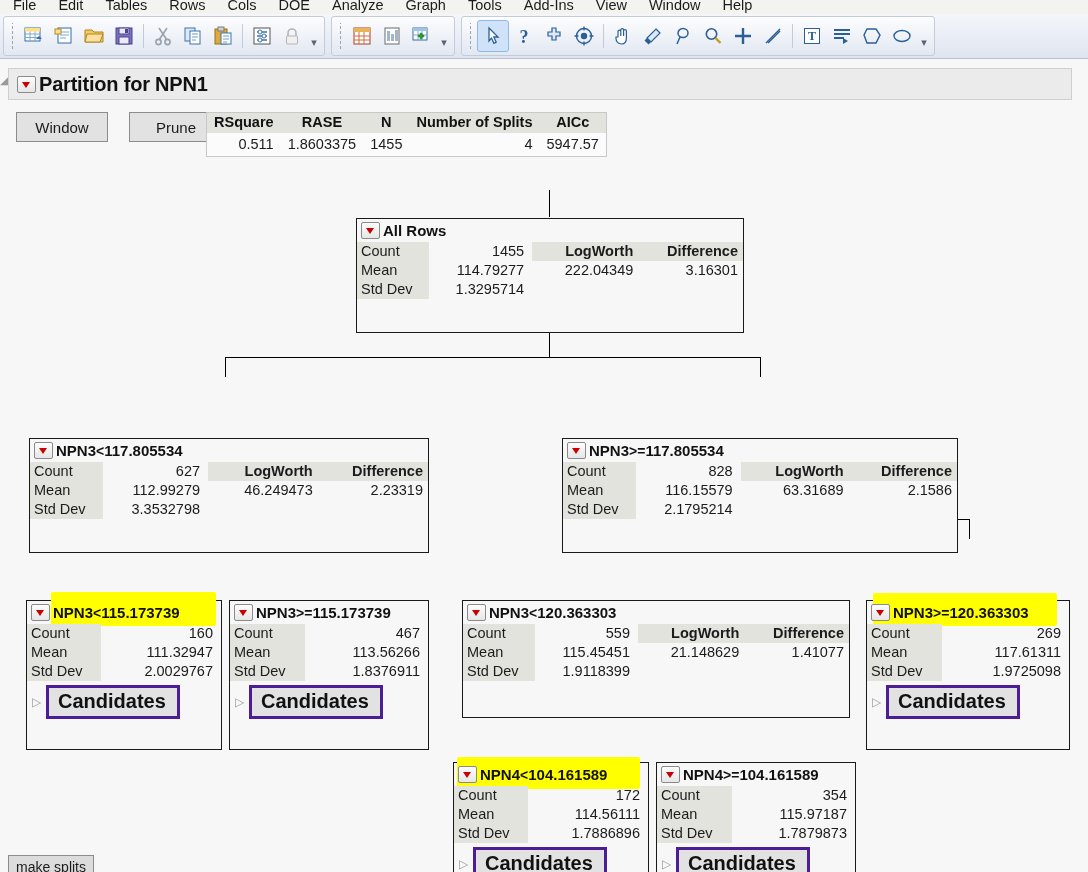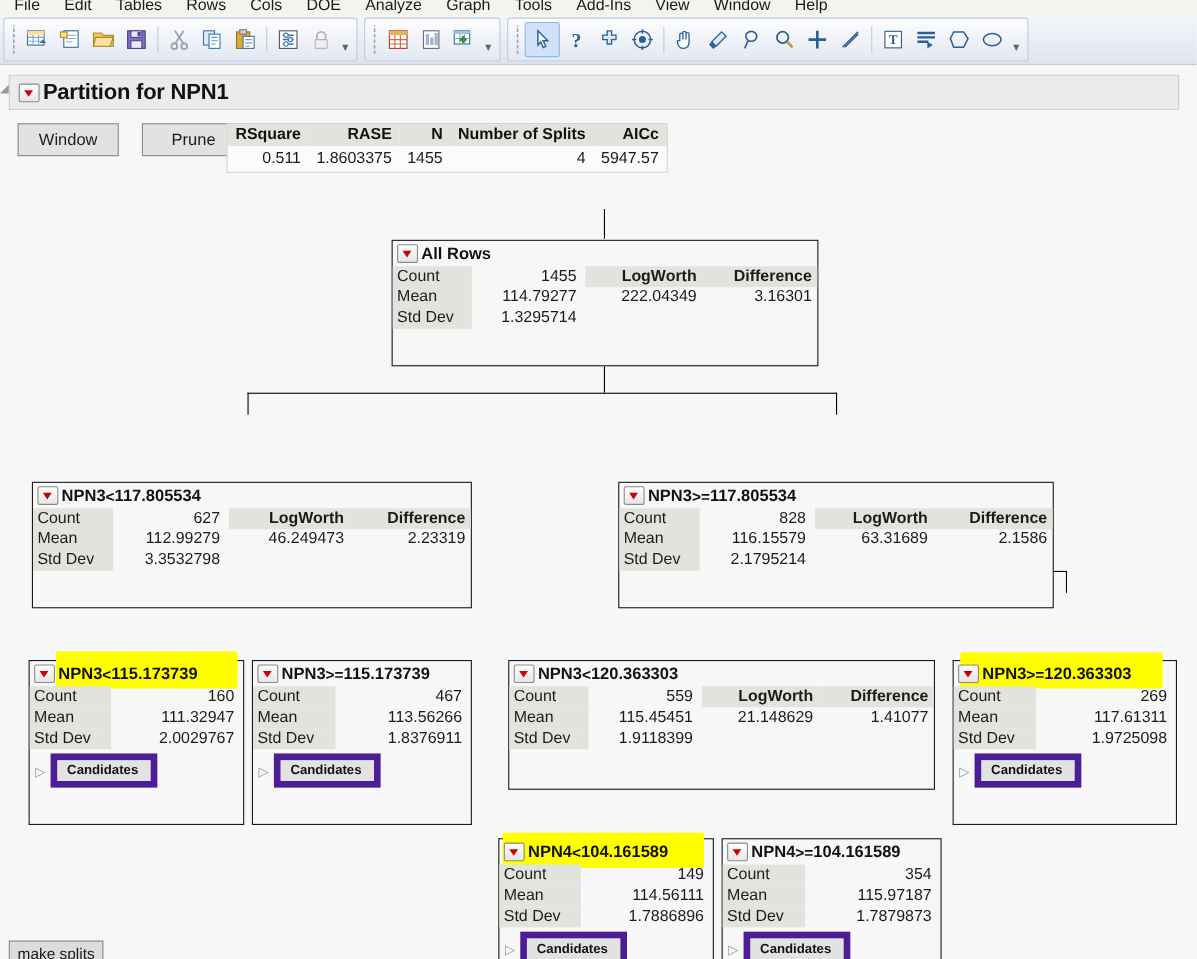--- a/index.html
+++ b/index.html
@@ -81,21 +81,21 @@
   }
 
   
   .summary{
     position:absolute; left:206px; top:50px;
     border:1px solid #c8c8c8; background:#fbfbfb;
   }
   .summary table{ border-collapse:collapse; }
   .summary th{
     background:#e3e3de; font-size:14.5px; font-weight:bold; color:#111;
-    text-align:right; vertical-align:bottom;
+    text-align:center; vertical-align:bottom;
     padding:2px 7px 3px 7px; line-height:1.06;
     border:none;
   }
   .summary td{
     font-size:14.5px; color:#1b1b1b; text-align:right;
     padding:3px 7px 4px 7px; background:#fbfbfb;
   }
 
   
   .node{
@@ -119,22 +119,22 @@
   .val{ text-align:right; padding-right:8px !important; }
   .hcol{ background:#e3e3de; font-weight:bold; text-align:right; }
   .vcol{ text-align:right; }
 
   .cand{
     position:relative; z-index:2; display:flex; align-items:center;
     margin:4px 0 5px 5px;
   }
   .cand .ctri{ width:14px; color:#9b9b9b; font-size:12px; line-height:1; }
   .cand .cbox{
-    background:#e2e2e2; border:6px solid #4c1d95;
-    font-size:12px; font-weight:bold; color:#111;
+    background:#e2e2e2; border:3px solid #4c1d95;
+    font-size:20px; font-weight:bold; color:#111;
     padding:2px 11px 3px 9px;
   }
 
   .conn{ position:absolute; background:#000; }
 
   .bottom-btn{
     position:absolute; left:8px; top:855px; width:84px; height:26px;
     background:#dcdcdc; border:1px solid #8c8c8c;
     font-size:14px; color:#1b1b1b; overflow:hidden;
     display:flex; align-items:flex-start; justify-content:center;
@@ -648,21 +648,21 @@
         <span class="redtri"></span>
         <span>NPN4</span>
         <span class="op">&lt;</span>
         <span>104.161589</span>
       </div>
       <div class="stats">
         <table>
           <tbody>
               <tr>
             <td class="lbl" style="width:65px;">Count</td>
-            <td class="val" style="width:118px;">149</td>
+            <td class="val" style="width:118px;">172</td>
           </tr>
           <tr>
             <td class="lbl">Mean</td>
             <td class="val">114.56111</td>
           </tr>
           <tr>
             <td class="lbl">Std Dev</td>
             <td class="val">1.7886896</td>
           </tr>
         </tbody>

